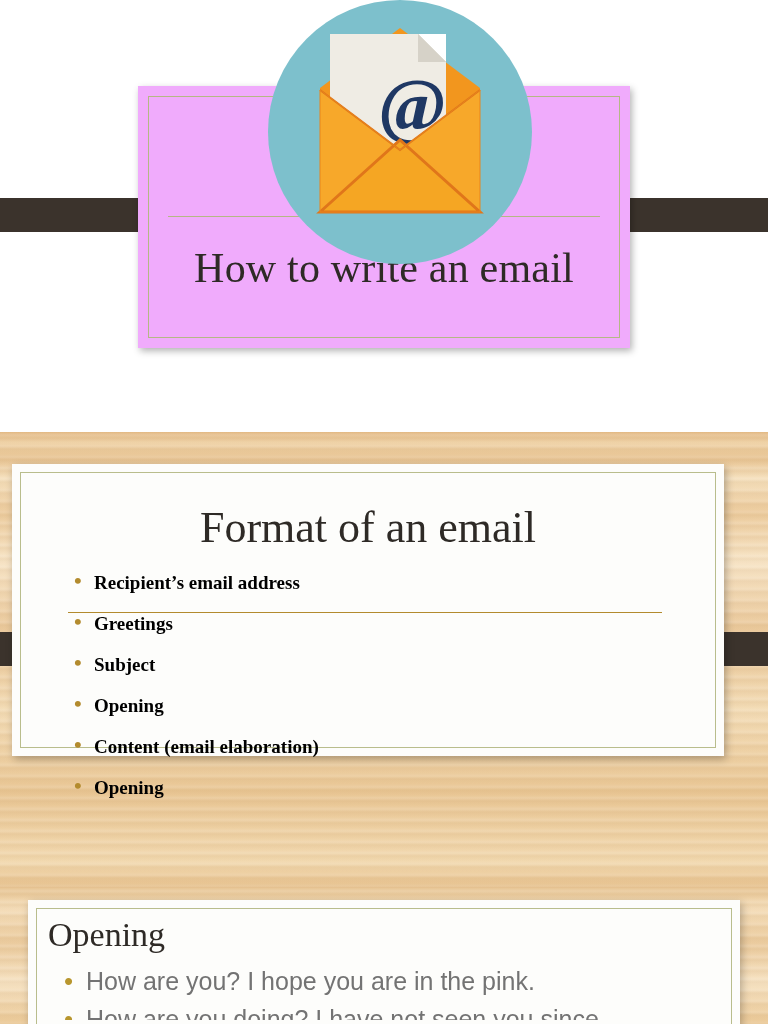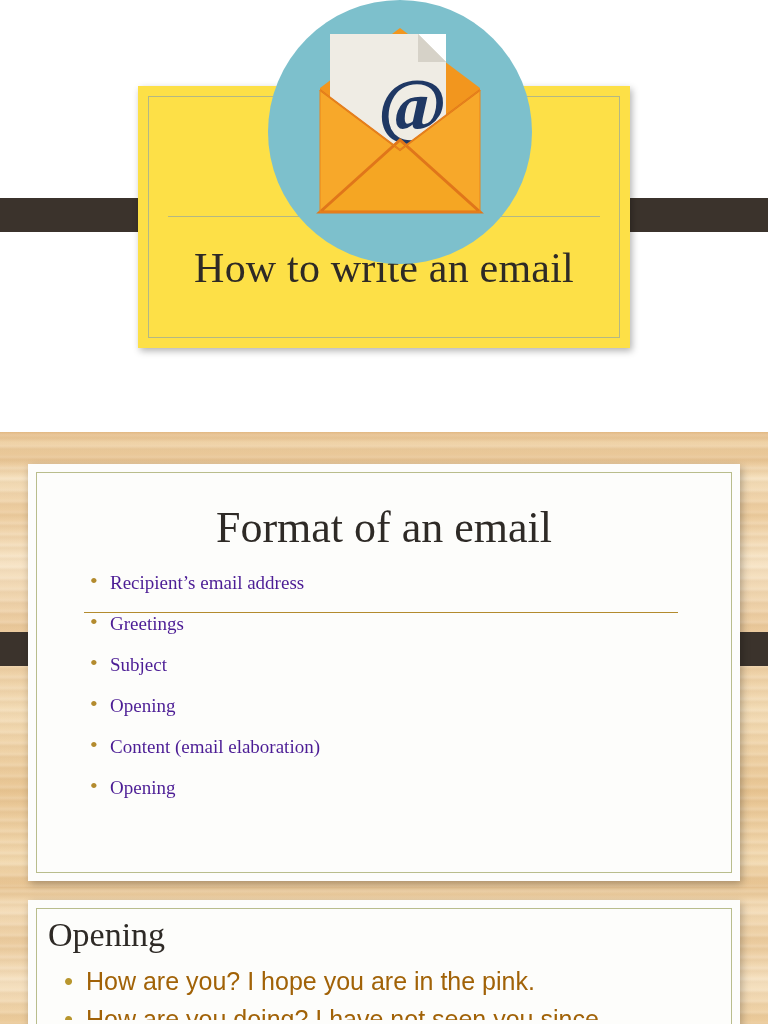--- a/index.html
+++ b/index.html
@@ -17,21 +17,21 @@
     position: absolute; left: 0; top: 0; width: 768px; height: 432px;
     background: #ffffff;
   }
   .ribbon-bar {
     position: absolute; left: 0; width: 768px; height: 34px;
     background: #3b332c;
   }
   .s1-ribbon { top: 198px; }
   .s1-card {
     position: absolute; left: 138px; top: 86px; width: 492px; height: 262px;
-    background: #fde047;
+    background: #f0abfc;
     box-shadow: 2px 3px 7px rgba(0,0,0,0.30);
     z-index: 3;
   }
   .s1-card-inner {
     position: absolute; left: 10px; top: 10px; right: 10px; bottom: 10px;
     border: 1px solid #b4b884;
   }
   .s1-divider {
     position: absolute; left: 30px; right: 30px; top: 130px;
     border-top: 1px solid #b4b884;
@@ -62,21 +62,21 @@
     background:
       repeating-linear-gradient(180deg,
         rgba(255,255,255,0.00) 0px,
         rgba(255,255,255,0.12) 3px,
         rgba(160,110,50,0.07) 6px,
         rgba(255,255,255,0.00) 11px);
     pointer-events: none;
   }
   .s2-ribbon { top: 200px; }
   .s2-card {
-    position: absolute; left: 28px; top: 32px; width: 712px; height: 417px;
+    position: absolute; left: 12px; top: 32px; width: 712px; height: 292px;
     background: #fdfdfb;
     box-shadow: 2px 3px 8px rgba(0,0,0,0.28);
     z-index: 3;
   }
   .s2-card-inner {
     position: absolute; left: 8px; top: 8px; right: 8px; bottom: 8px;
     border: 1px solid #b9bd8c;
   }
   .s2-title {
     position: absolute; left: 0; right: 0; top: 38px;
@@ -84,23 +84,23 @@
     font-size: 44px;
     color: #2e2a26;
   }
   .s2-list {
     position: absolute; left: 60px; top: 106px; right: 40px;
     margin: 0; padding: 0; list-style: none;
   }
   .s2-list li {
     position: relative;
     font-family: "Liberation Serif", serif;
-    font-weight: normal;
+    font-weight: bold;
     font-size: 19px;
-    color: #4c1d95;
+    color: #000000;
     padding-left: 22px;
     height: 41px;
     line-height: 26px;
   }
   .s2-list li::before {
     content: "\2022";
     position: absolute; left: 2px; top: -2px;
     color: #b38b2e;
     font-size: 22px;
     line-height: 26px;
@@ -141,21 +141,21 @@
     font-size: 34px; color: #2e2a26;
   }
   .s3-list {
     position: absolute; left: 36px; top: 62px; right: 20px;
     margin: 0; padding: 0; list-style: none;
   }
   .s3-list li {
     position: relative;
     font-family: "Liberation Sans", sans-serif;
     font-size: 25px;
-    color: #a16207;
+    color: #737373;
     padding-left: 22px;
     line-height: 38px;
     white-space: nowrap;
     overflow: hidden;
   }
   .s3-list li::before {
     content: "\2022";
     position: absolute; left: 0; top: 0;
     color: #b8962e;
     font-size: 26px;

